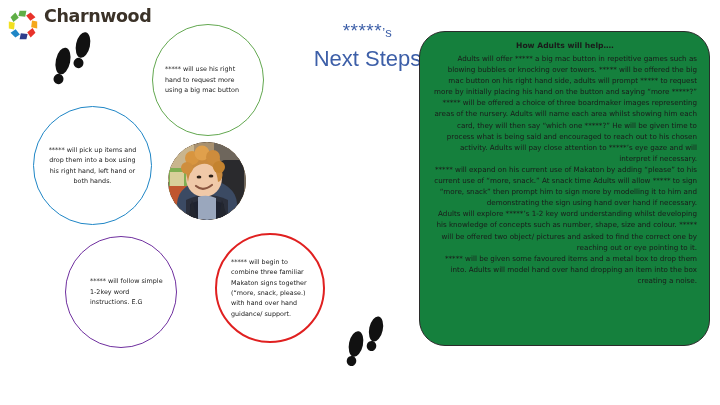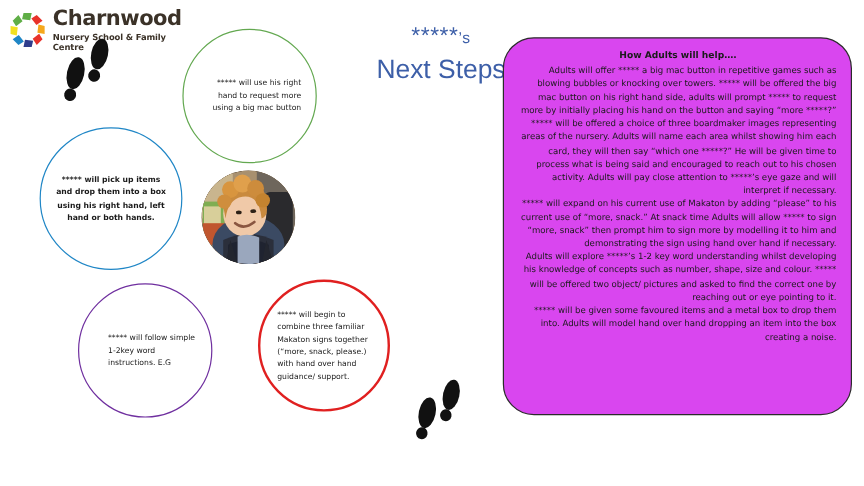--- a/index.html
+++ b/index.html
@@ -127,21 +127,21 @@
   .panel {
     position: absolute;
     left: 419px;
     top: 31px;
     width: 291px;
     height: 315px;
     border: 1.1px solid #2b2b2b;
     border-radius: 26px;
     box-sizing: border-box;
     padding: 8px 12px 8px 13px;
-    background: #d946ef;
+    background: #15803d;
   }
   .panel-title {
     font-family: "DejaVu Sans", sans-serif;
     font-size: 7.6px;
     font-weight: bold;
     color: #1a1a1a;
     text-align: center;
     line-height: 12px;
     margin-bottom: 1px;
   }
@@ -185,21 +185,20 @@
             <path d="M -3.4 -14.2 L 3.4 -14.2 L 2.2 -8.2 L -4.6 -9.0 Z" fill="#f2e021"></path>
           </g>
           <g transform="rotate(315)">
             <path d="M -3.4 -14.2 L 3.4 -14.2 L 2.2 -8.2 L -4.6 -9.0 Z" fill="#5fae46"></path>
           </g>
         </g>
       </svg>
     </div>
     <div class="logo-text">
       <div class="logo-name">Charnwood</div>
-      <div class="logo-sub">Nursery School &amp; Family Centre</div>
     </div>
   </div>
 
   <div class="footprints" style="left:45px; top:28px; width:60px; height:62px;">
     <svg viewBox="0 0 60 62" width="60" height="62" aria-hidden="true">
       <g fill="#111111">
         <ellipse cx="38" cy="17" rx="7" ry="13" transform="rotate(12 38 17)"></ellipse>
         <ellipse cx="33.5" cy="35" rx="5" ry="5.2" transform="rotate(12 33.5 35)"></ellipse>
         <ellipse cx="18" cy="33" rx="7.2" ry="13.5" transform="rotate(12 18 33)"></ellipse>
         <ellipse cx="13.5" cy="51" rx="5" ry="5.2" transform="rotate(12 13.5 51)"></ellipse>
@@ -217,25 +216,25 @@
       </g>
     </svg>
   </div>
 
   <div class="title-block">
     <div class="title-line1"><span>*****</span><span class="poss">’s</span></div>
     <div class="title-line2">Next Steps</div>
   </div>
 
   <div class="circle c-green" style="left:152px; top:24px; width:112px; height:112px;">
-    <div class="circle-text" style="text-align:right; width:86px;">***** will use his right hand to request more using a big mac button</div>
+    <div class="circle-text" style="text-align:left; width:86px;">***** will use his right hand to request more using a big mac button</div>
   </div>
 
   <div class="circle c-blue" style="left:33px; top:106px; width:119px; height:119px;">
-    <div class="circle-text" style="text-align:center; width:97px;font-weight:bold;">***** will pick up items and drop them into a box using his right hand, left hand or both hands.</div>
+    <div class="circle-text" style="text-align:center; width:97px;">***** will pick up items and drop them into a box using his right hand, left hand or both hands.</div>
   </div>
 
 
   <div class="circle c-purple" style="left:65px; top:236px; width:112px; height:112px;">
     <div class="circle-text" style="text-align:left; width:80px;">***** will follow simple 1-2key word instructions. E.G</div>
   </div>
 
   <div class="circle c-red" style="left:215px; top:233px; width:110px; height:110px;">
     <div class="circle-text" style="text-align:left; width:78px;">***** will begin to combine three familiar Makaton signs together (“more, snack, please.) with hand over hand guidance/ support.</div>
   </div>

